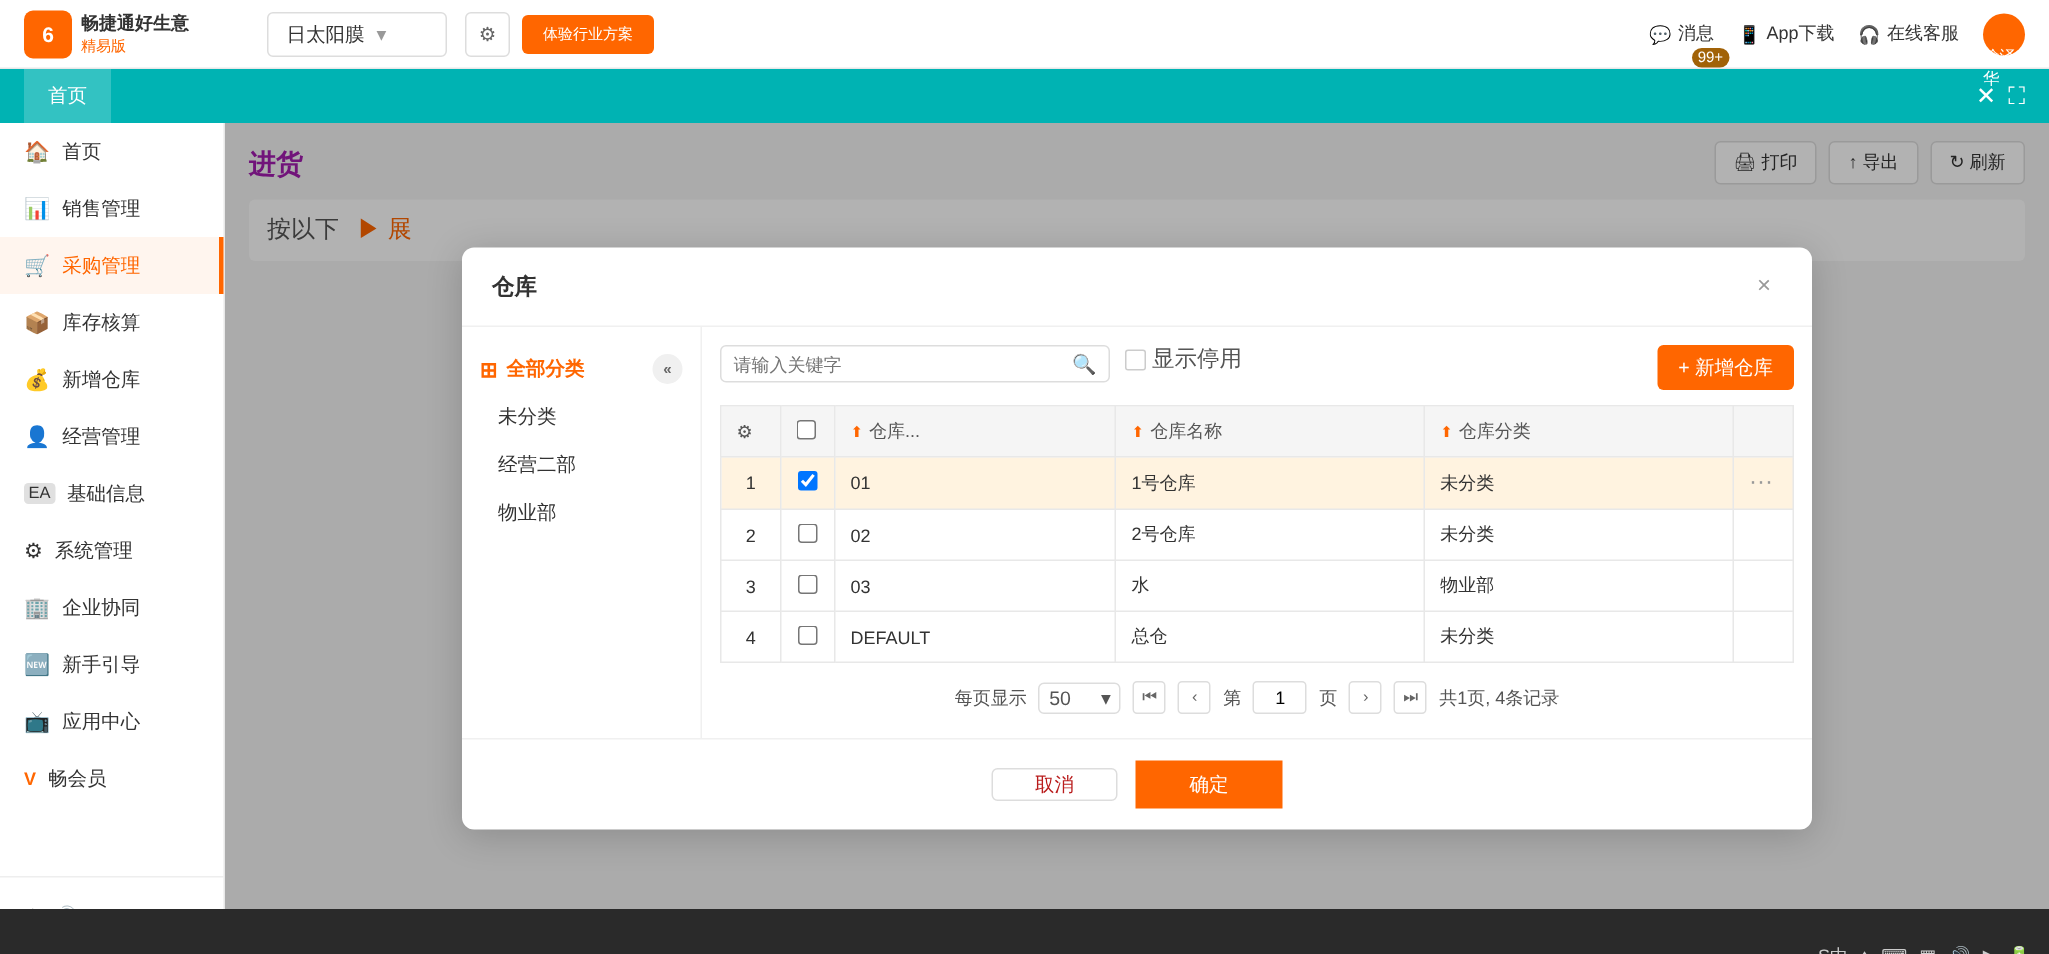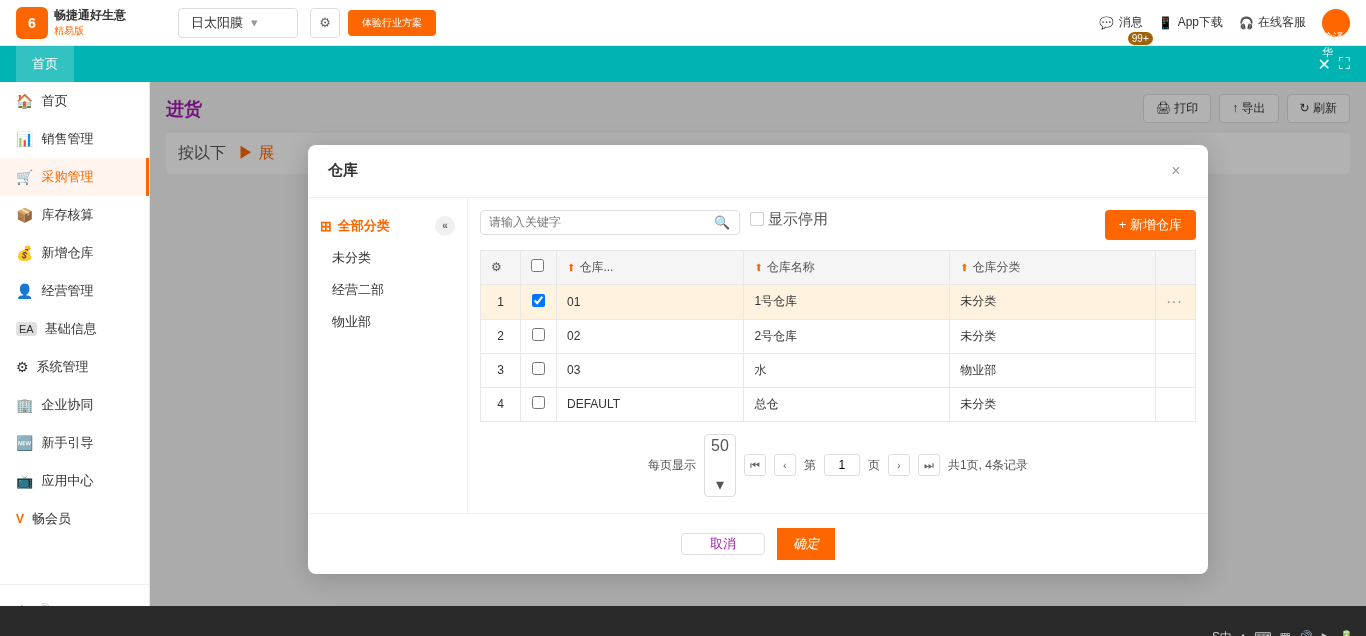--- a/index.html
+++ b/index.html
@@ -282,22 +282,22 @@
     
     .pagination {
       display: flex; align-items: center; justify-content: center;
       padding: 12px 0 4px;
       gap: 8px;
       font-size: 12px;
       color: #555;
     }
     .page-select {
       border: 1px solid #ddd; border-radius: 4px;
-      padding: 2px 6px; font-size: 16px;
-      display: flex; align-items: center; gap: 20px; cursor: pointer; flex-direction: column;
+      padding: 2px 6px; font-size: 13px;
+      display: flex; align-items: center; gap: 20px; cursor: pointer;
     }
     .page-nav-btn {
       width: 22px; height: 22px;
       border: 1px solid #ddd; border-radius: 3px;
       display: flex; align-items: center; justify-content: center;
       cursor: pointer; color: #666; font-size: 11px;
       background: #fff;
     }
     .page-input {
       width: 36px; height: 22px;
@@ -313,31 +313,30 @@
       padding: 14px 20px;
       border-top: 1px solid #f0f0f0;
     }
     .cancel-btn {
       background: #fff;
       border: 1px solid #ddd;
       border-radius: 4px;
       padding: 1px 28px;
       cursor: pointer;
       font-size: 13px;
-      color: #a21caf;
+      color: #b91c1c;
     }
     .confirm-btn {
       background: #ff6600;
       color: white;
       border: none;
       border-radius: 0;
-      padding: 7px 16px;
+      padding: 7px 36px;
       cursor: pointer;
       font-size: 13px;
-      font-style: italic;
     }
 
     
     .page-bg {
       padding: 12px 16px;
     }
     .page-bg-header {
       display: flex; align-items: center; justify-content: space-between;
       margin-bottom: 10px;
     }

